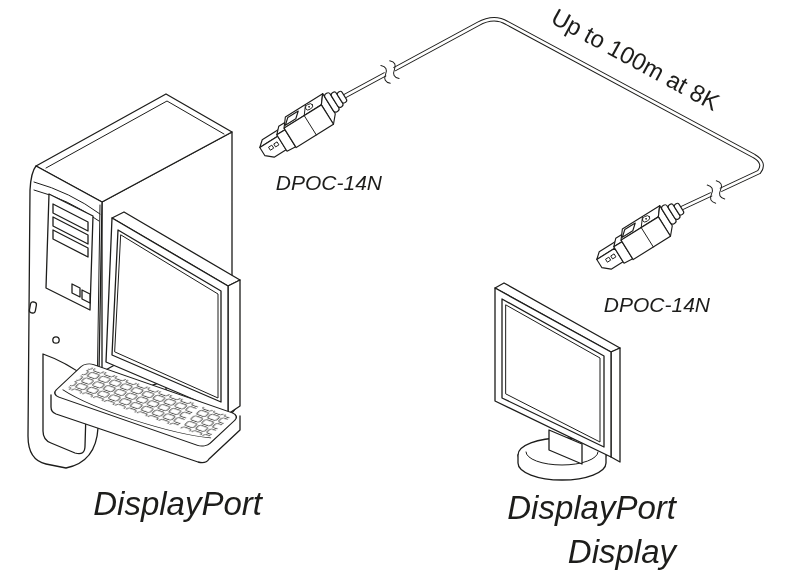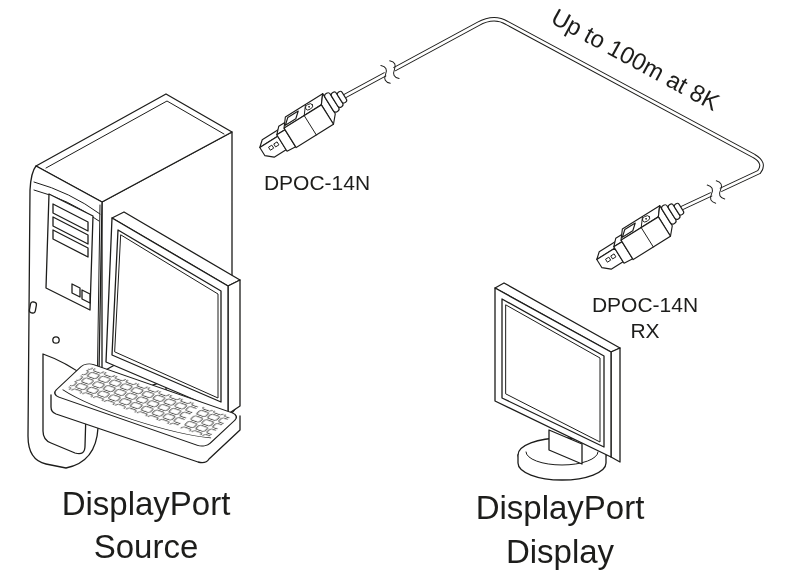--- a/index.html
+++ b/index.html
@@ -11,21 +11,21 @@
   
   svg .ln  { fill:none; stroke:#1d1d1b; stroke-width:1.3; stroke-linejoin:round; stroke-linecap:round; }
   svg .f   { fill:#ffffff; stroke:#1d1d1b; stroke-width:1.3; stroke-linejoin:round; stroke-linecap:round; }
   svg .thin{ fill:none; stroke:#1d1d1b; stroke-width:1; stroke-linejoin:round; stroke-linecap:round; }
   svg .cable-outer { fill:none; stroke:#1d1d1b; stroke-width:4.6; stroke-linejoin:round; stroke-linecap:round; }
   svg .cable-inner { fill:none; stroke:#ffffff; stroke-width:2.6; stroke-linejoin:round; stroke-linecap:round; }
   svg .erase { fill:#ffffff; stroke:none; }
   svg .dot { fill:#1d1d1b; stroke:none; }
 
   .label { position:absolute; white-space:nowrap; color:#1d1d1b; }
-  .center { text-align:center; white-space:normal; }
+  .center { text-align:right; white-space:normal;font-style:italic; }
 
   .cable-label {
     left:560px; top:3px; font-size:24px;
     transform:rotate(28.5deg); transform-origin:0 0;
   }
   .tx-label  { left:252px; top:170px; width:130px; font-size:21px; line-height:25px; }
   .rx-label  { left:580px; top:292px; width:130px; font-size:21px; line-height:26px; }
   .source-label  { left:30px;  top:482px; width:232px; font-size:33px; line-height:43px; }
   .display-label { left:444px; top:486px; width:232px; font-size:33px; line-height:44px; }
 </style>
@@ -132,26 +132,24 @@
   </svg>
 
   <div class="label cable-label">Up to 100m at 8K</div>
 
   <div class="label center tx-label">
     <div>DPOC-14N</div>
   </div>
 
   <div class="label center rx-label">
     <div>DPOC-14N</div>
-    <div>RX</div>
   </div>
 
   <div class="label center source-label">
     <div>DisplayPort</div>
-    <div>Source</div>
   </div>
 
   <div class="label center display-label">
     <div>DisplayPort</div>
     <div>Display</div>
   </div>
 
 </div>
 
 </body></html>

